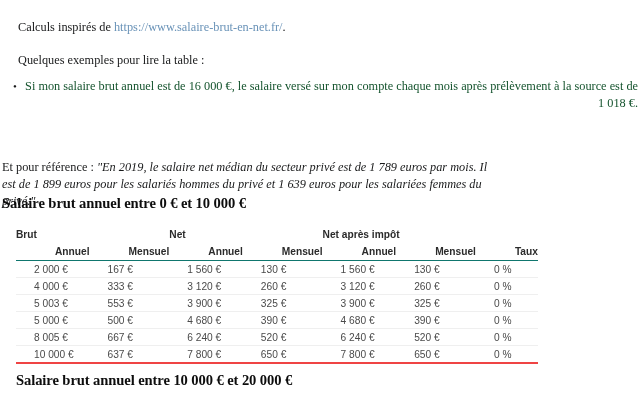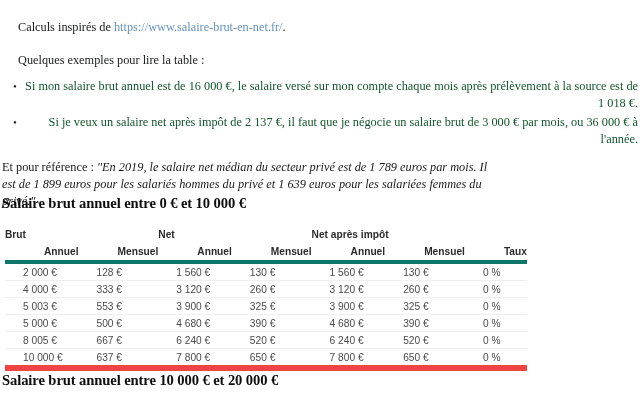--- a/index.html
+++ b/index.html
@@ -73,21 +73,21 @@
     font-size: 14.6px;
     font-weight: bold;
     color: #0d0d0d;
     margin: 0;
     letter-spacing: -0.1px;
   }
 
   
   .salary-table {
     position: absolute;
-    left: 5px;
+    left: 16px;
     top: 226px;
     width: 428px;
     border-collapse: collapse;
     font-family: "Liberation Sans", "DejaVu Sans", sans-serif;
     font-size: 10.2px;
     color: #4a4a4a;
   }
   .salary-table th,
   .salary-table td {
     text-align: left;
@@ -99,58 +99,57 @@
   }
   .salary-table thead tr.group-row th {
     font-weight: bold;
     color: #2b2b2b;
     height: 17px;
   }
   .salary-table thead tr.label-row th {
     font-weight: bold;
     color: #2b2b2b;
     height: 17px;
-    border-bottom: 4px solid #0f766e;
+    border-bottom: 1px solid #0f766e;
     padding-left: 39px;
   }
   .salary-table tbody td {
     border-bottom: 1px solid #efefef;
     padding-left: 18px;
   }
   .salary-table tbody tr:last-child td {
-    border-bottom: 6px solid #ef4444;
+    border-bottom: 2px solid #ef4444;
   }
 
   
   .c0 { width: 62px; }
   .c1 { width: 68px; }
   .c2 { width: 62px; }
   .c3 { width: 68px; }
   .c4 { width: 62px; }
   .c5 { width: 68px; }
   .c6 { width: 38px; }
 
   .heading-top  { position: absolute; left: 2px; top: 195px; }
-  .heading-bot  { position: absolute; left: 2px; top: 372px; }
+  .heading-bot  { position: absolute; left: 16px; top: 372px; }
   .quote-block  { position: absolute; left: 2px; top: 147px; width: 500px; }
   .intro-block  { position: absolute; left: 2px; top: 3px; width: 636px; }
 </style>
 </head>
 <body>
 
 <div class="page">
 
   <div class="intro-block">
     <p class="para lead"><span>Calculs inspirés de </span><a class="ext-link" href="#">https://www.salaire-brut-en-net.fr/</a><span>.</span></p>
 
     <p class="para lead">Quelques exemples pour lire la table :</p>
 
     <ul class="examples">
       <li>Si mon salaire brut annuel est de 16 000 €, le salaire versé sur mon compte chaque mois après prélèvement à la source est de 1 018 €.</li>
-      <li>Si je veux un salaire net après impôt de 2 137 €, il faut que je négocie un salaire brut de 3 000 € par mois, ou 36 000 € à l'année.</li>
     </ul>
   </div>
 
   <div class="quote-block">
     <p class="quote-para"><span>Et pour référence : </span><span class="q">"En 2019, le salaire net médian du secteur privé est de 1 789 euros par mois. Il est de 1 899 euros pour les salariés hommes du privé et 1 639 euros pour les salariées femmes du privé."</span></p>
   </div>
 
   <h2 class="section-heading heading-top">Salaire brut annuel entre 0 € et 10 000 €</h2>
 
   <table class="salary-table">
@@ -175,21 +174,21 @@
         <th>Annuel</th>
         <th>Mensuel</th>
         <th>Annuel</th>
         <th>Mensuel</th>
         <th>Taux</th>
       </tr>
     </thead>
     <tbody>
       <tr>
         <td>2 000 €</td>
-        <td>128 €</td>
+        <td>167 €</td>
         <td>1 560 €</td>
         <td>130 €</td>
         <td>1 560 €</td>
         <td>130 €</td>
         <td>0 %</td>
       </tr>
       <tr>
         <td>4 000 €</td>
         <td>333 €</td>
         <td>3 120 €</td>

